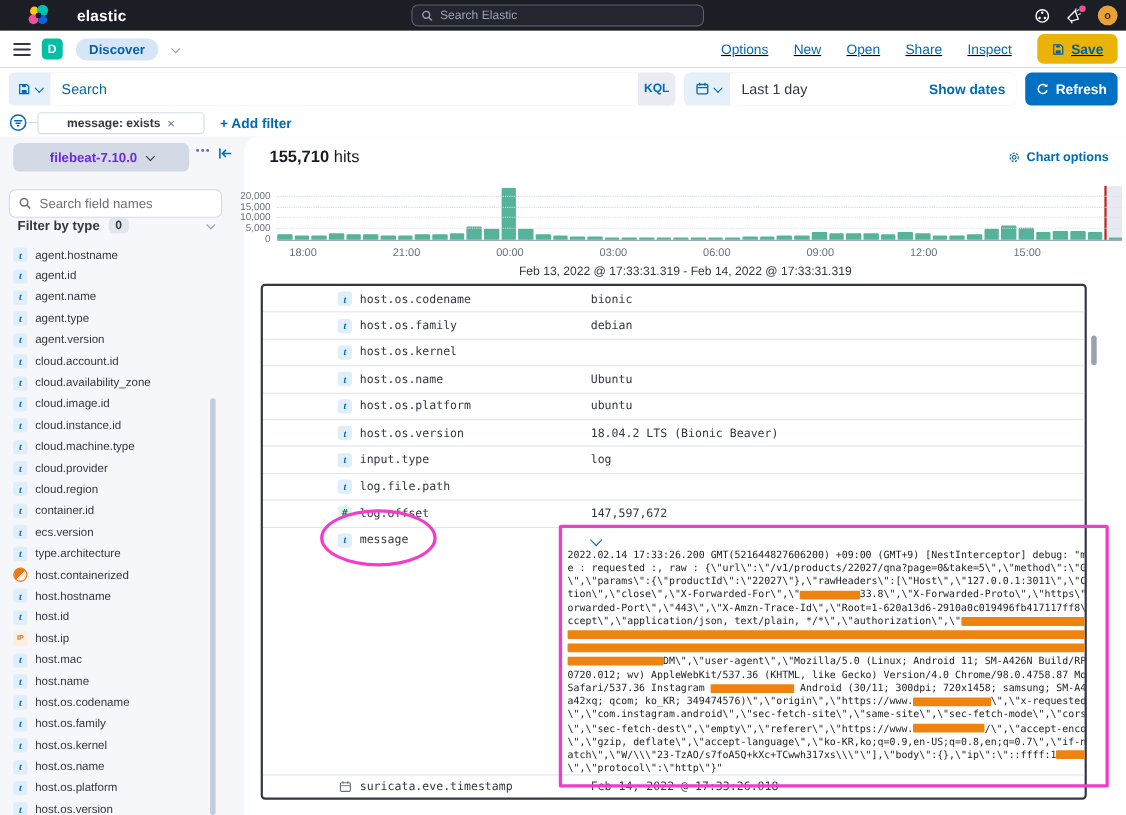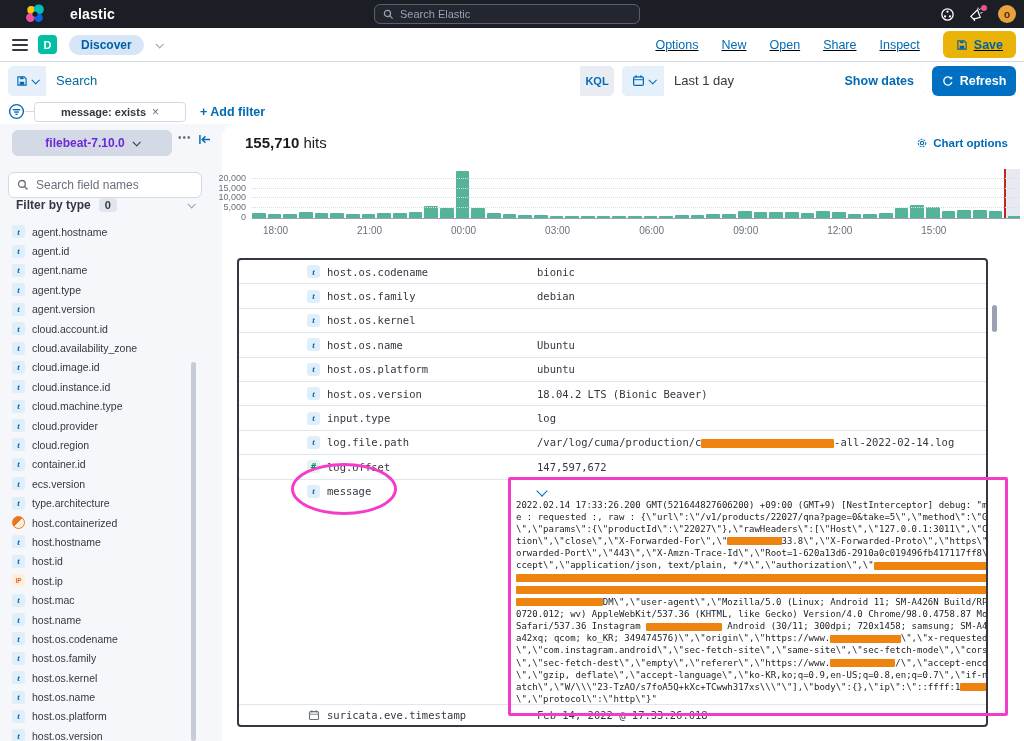--- a/index.html
+++ b/index.html
@@ -443,20 +443,21 @@
       <div class="xaxis">
           <span class="xtick" style="left: 3.06122%;">18:00</span>
           <span class="xtick" style="left: 15.3061%;">21:00</span>
           <span class="xtick" style="left: 27.551%;">00:00</span>
           <span class="xtick" style="left: 39.7959%;">03:00</span>
           <span class="xtick" style="left: 52.0408%;">06:00</span>
           <span class="xtick" style="left: 64.2857%;">09:00</span>
           <span class="xtick" style="left: 76.5306%;">12:00</span>
           <span class="xtick" style="left: 88.7755%;">15:00</span>
         </div>
+      <div class="caption">Feb 13, 2022 @ 17:33:31.319 - Feb 14, 2022 @ 17:33:31.319</div>
 
       <div class="doc-table">
           <div class="doc-row">
             <div class="cell-name">
               <span class="badge badge-text">t</span>
               <span>host.os.codename</span>
             </div>
             <div class="cell-val">bionic</div>
           </div>
           <div class="doc-row">
@@ -498,21 +499,20 @@
               <span class="badge badge-text">t</span>
               <span>input.type</span>
             </div>
             <div class="cell-val">log</div>
           </div>
           <div class="doc-row">
             <div class="cell-name">
               <span class="badge badge-text">t</span>
               <span>log.file.path</span>
             </div>
-            <div class="cell-val"><span>/var/log/cuma/production/c</span><span class="redact" style="width:132.72px"></span><span>-all-2022-02-14.log</span></div>
           </div>
           <div class="doc-row">
             <div class="cell-name">
               <span class="badge badge-number">#</span>
               <span>log.offset</span>
             </div>
             <div class="cell-val">147,597,672</div>
           </div>
           <div class="doc-row row-message">
             <div class="cell-name">

